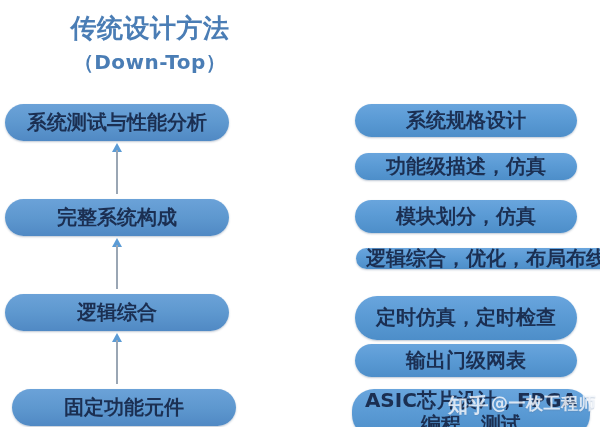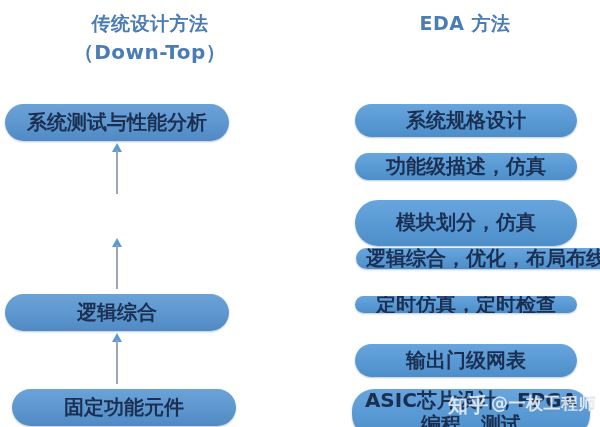--- a/index.html
+++ b/index.html
@@ -22,21 +22,21 @@
   
   .col-title {
     position: absolute;
     text-align: center;
     color: #4a7db5;
     font-weight: bold;
     line-height: 1.45;
     letter-spacing: 0.5px;
     white-space: nowrap;
   }
-  .col-title .line1 { font-size: 19px; display: block; }
+  .col-title .line1 { font-size: 26px; display: block; }
   .col-title .line2 { font-size: 20px; display: block; }
 
   #title-left  { left: 30px;  top: 10px; width: 240px; }
   #title-right { left: 340px; top: 10px; width: 250px; }
 
   
   .pill {
     position: absolute;
     border-radius: 999px;
     background: linear-gradient(180deg, #69a5dd 0%, #5b9bd5 45%, #4d8ec9 100%);
@@ -114,60 +114,62 @@
 
   <div class="pill left" style="left:5px; top:104px; width:224px; height:37px;">
     <span>系统测试与性能分析</span>
   </div>
 
   <div class="connector" style="left:110px; top:143px; height:51px;">
     <div class="head"></div>
     <div class="shaft"></div>
   </div>
 
+  <div class="pill left" style="left:5px; top:199px; width:224px; height:37px;">
+    <span>完整系统构成</span>
+  </div>
 
   <div class="connector" style="left:110px; top:238px; height:51px;">
     <div class="head"></div>
     <div class="shaft"></div>
   </div>
 
   <div class="pill left" style="left:5px; top:294px; width:224px; height:37px;">
     <span>逻辑综合</span>
   </div>
 
   <div class="connector" style="left:110px; top:333px; height:51px;">
     <div class="head"></div>
     <div class="shaft"></div>
   </div>
 
   <div class="pill left" style="left:12px; top:389px; width:224px; height:37px;text-align:right;">
     <span>固定功能元件</span>
   </div>
 
   <div class="col-title" id="title-right">
-    <span class="line1">EDA 方法</span>
   </div>
 
   <div class="pill right" style="left:355px; top:104px; width:222px; height:33px;">
     <span>系统规格设计</span>
   </div>
 
   <div class="pill right" style="left:355px; top:153px; width:222px; height:27px;">
     <span>功能级描述，仿真</span>
   </div>
 
-  <div class="pill right" style="left:355px; top:200px; width:222px; height:46px;">
+  <div class="pill right" style="left:355px; top:200px; width:222px; height:33px;">
     <span>模块划分，仿真</span>
   </div>
 
   <div class="pill right" style="left:356px; top:248px; width:260px; height:21px;">
     <span>逻辑综合，优化，布局布线</span>
   </div>
 
-  <div class="pill right" style="left:355px; top:296px; width:222px; height:17px;align-items:center;">
+  <div class="pill right" style="left:355px; top:296px; width:222px; height:44px;align-items:center;">
     <span>定时仿真，定时检查</span>
   </div>
 
   <div class="pill right" style="left:355px; top:344px; width:222px; height:33px;">
     <span>输出门级网表</span>
   </div>
 
   <div class="pill right wrap" style="left:352px; top:389px; width:238px; height:48px; border-radius:22px;">
     <span>ASIC芯片设计，FPGA编程，测试</span>
   </div>

